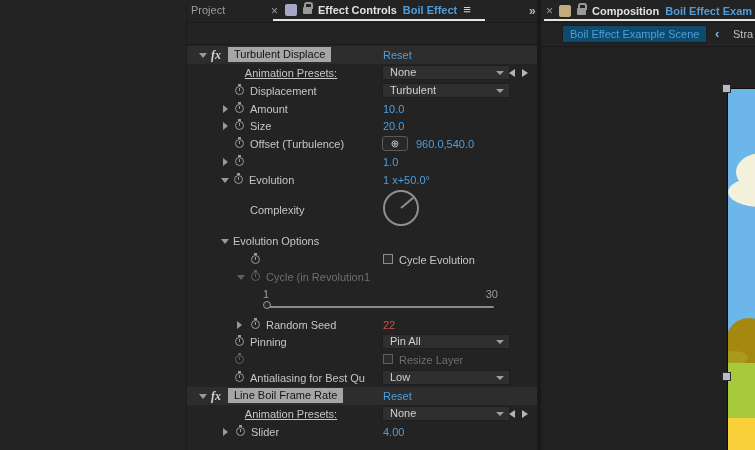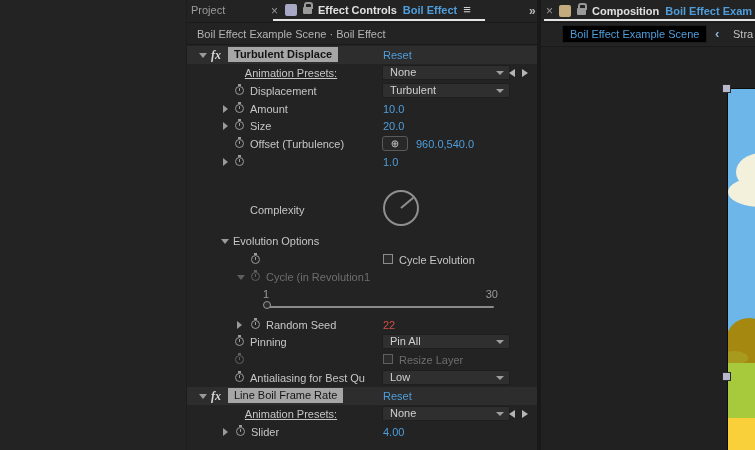--- a/index.html
+++ b/index.html
@@ -63,21 +63,21 @@
   .dialwrap{position:absolute;left:196px;top:190px;width:36px;height:36px;}
   .dialcircle{position:absolute;inset:0;border:2px solid #8f8f8f;border-radius:50%;}
   .needle{position:absolute;left:17px;top:2px;width:2px;height:16px;background:#8f8f8f;transform-origin:50% 100%;transform:rotate(50deg);}
 
   .sl-min{position:absolute;left:76px;top:0;color:#9a9a9a;}
   .sl-max{position:absolute;left:281px;top:0;width:30px;text-align:right;color:#9a9a9a;}
   .sl-track{position:absolute;left:80px;top:21px;width:227px;height:2px;background:#8a8a8a;border-radius:1px;}
   .sl-handle{position:absolute;left:76px;top:16px;width:8px;height:8px;border:1px solid #9a9a9a;border-radius:50%;background:#2c2c2c;}
 
   
-  .viewer-tab{position:absolute;left:21px;top:25px;height:18px;line-height:17px;padding:0 7px;background:#000000;border:1px solid #1c1c1c;color:var(--blue);white-space:nowrap;}
+  .viewer-tab{position:absolute;left:21px;top:25px;height:18px;line-height:17px;padding:0 7px;background:#0c4a6e;border:1px solid #1c1c1c;color:var(--blue);white-space:nowrap;}
   .nav-back{position:absolute;left:174px;top:25px;color:#8ab4d8;font-weight:bold;font-size:13px;line-height:18px;}
   .nav-next{position:absolute;left:192px;top:25px;color:#c0c0c0;line-height:18px;white-space:nowrap;}
   .comp-area{position:absolute;left:0;top:47px;right:0;bottom:0;background:#212121;}
   .layer-vline{position:absolute;left:186px;top:41px;bottom:0;width:1px;background:#0d0d0d;}
   .layer-hline{position:absolute;left:186px;right:0;top:41px;height:1px;background:#0d0d0d;}
   .comp-content{position:absolute;left:187px;top:42px;right:0;bottom:0;overflow:hidden;}
   .handle{position:absolute;width:9px;height:9px;border:1px solid #2a2a2a;}
   .puff{position:absolute;border-radius:50%;}
   .bushc{position:absolute;border-radius:50%;}
 </style>
@@ -97,27 +97,26 @@
         <span class="lock"></span>
         <span class="tabname">Effect Controls</span>
         <span class="tabtarget">Boil Effect</span>
         <span class="menu-icn">≡</span>
       </div>
       <span class="abs overflow-icn" style="left:342px;top:4px;">»</span>
       <div class="underline" style="left:86px;width:212px;"></div>
     </div>
     <div class="tabsep"></div>
 
-    <div class="breadcrumb">Boil Effect Example Scene · Boil Effect</div>
     <div class="hsep" style="top:44px;"></div>
 
     <div class="row band" style="top:46px;">
       <span class="twd" style="left:12px;top:7px;"></span>
       <span class="fxglyph" style="left:24px;top:0;">fx</span>
-      <span class="fxname" style="left:41px;font-weight:bold;">Turbulent Displace</span>
+      <span class="fxname" style="left:41px;">Turbulent Displace</span>
       <span class="reset">Reset</span>
     </div>
 
     <div class="row" style="top:64px;">
       <span class="plabel">Animation Presets:</span>
       <div class="dd">
         <span>None</span>
         <span class="chev"></span>
       </div>
       <span class="arrL" style="left:322px;"></span>
@@ -154,20 +153,26 @@
       <span class="val" style="left:229px;">960.0,540.0</span>
     </div>
 
     <div class="row" style="top:153px;">
       <span class="twr" style="left:36px;top:5px;"></span>
       <span class="sw" style="left:48px;"></span>
       <span class="lbl" style="left:63px;margin-top:48px;">Complexity</span>
       <span class="val">1.0</span>
     </div>
 
+    <div class="row" style="top:171px;">
+      <span class="twd" style="left:34px;top:7px;"></span>
+      <span class="sw" style="left:47px;"></span>
+      <span class="lbl" style="left:62px;">Evolution</span>
+      <span class="val">1 x+50.0°</span>
+    </div>
 
     <div class="dialwrap">
       <div class="dialcircle"></div>
       <div class="needle"></div>
     </div>
 
     <div class="row" style="top:232px;">
       <span class="twd" style="left:34px;top:7px;"></span>
       <span class="lbl" style="left:46px;">Evolution Options</span>
     </div>

